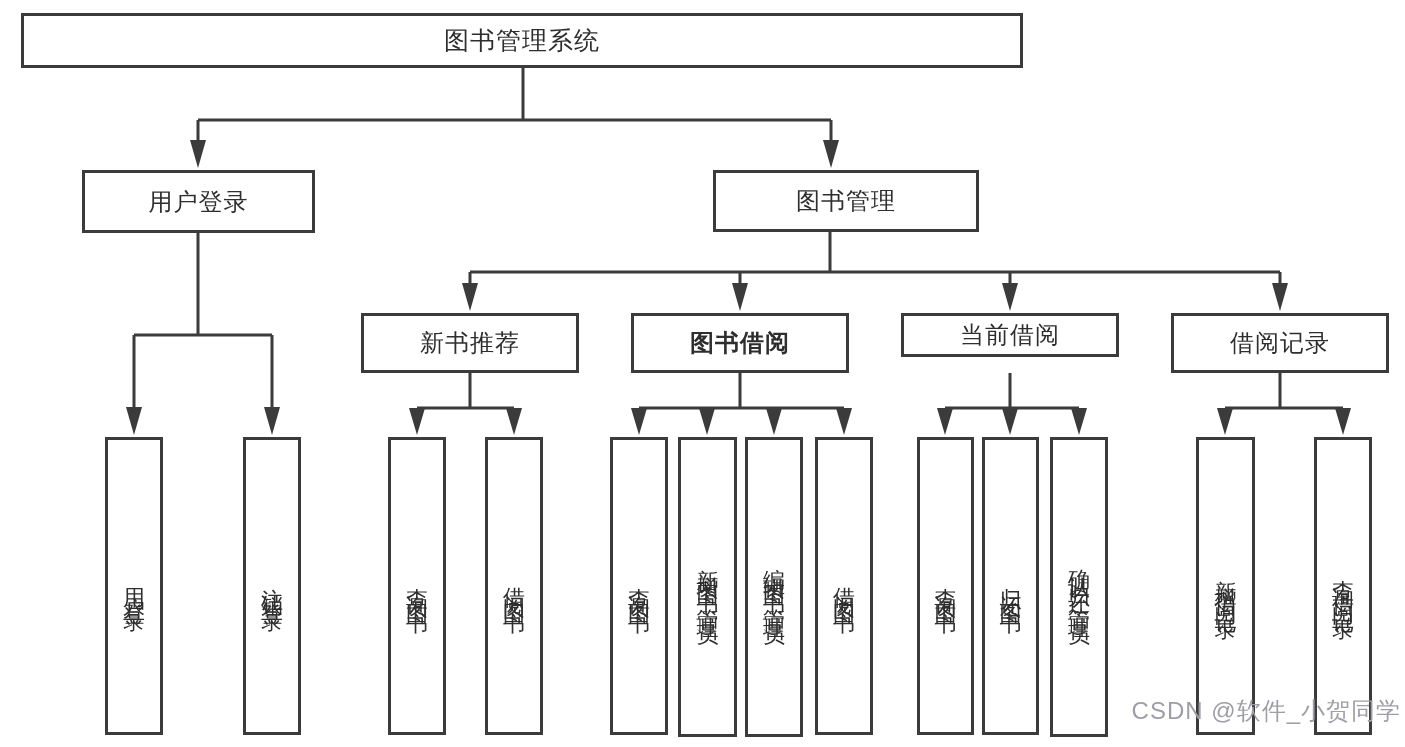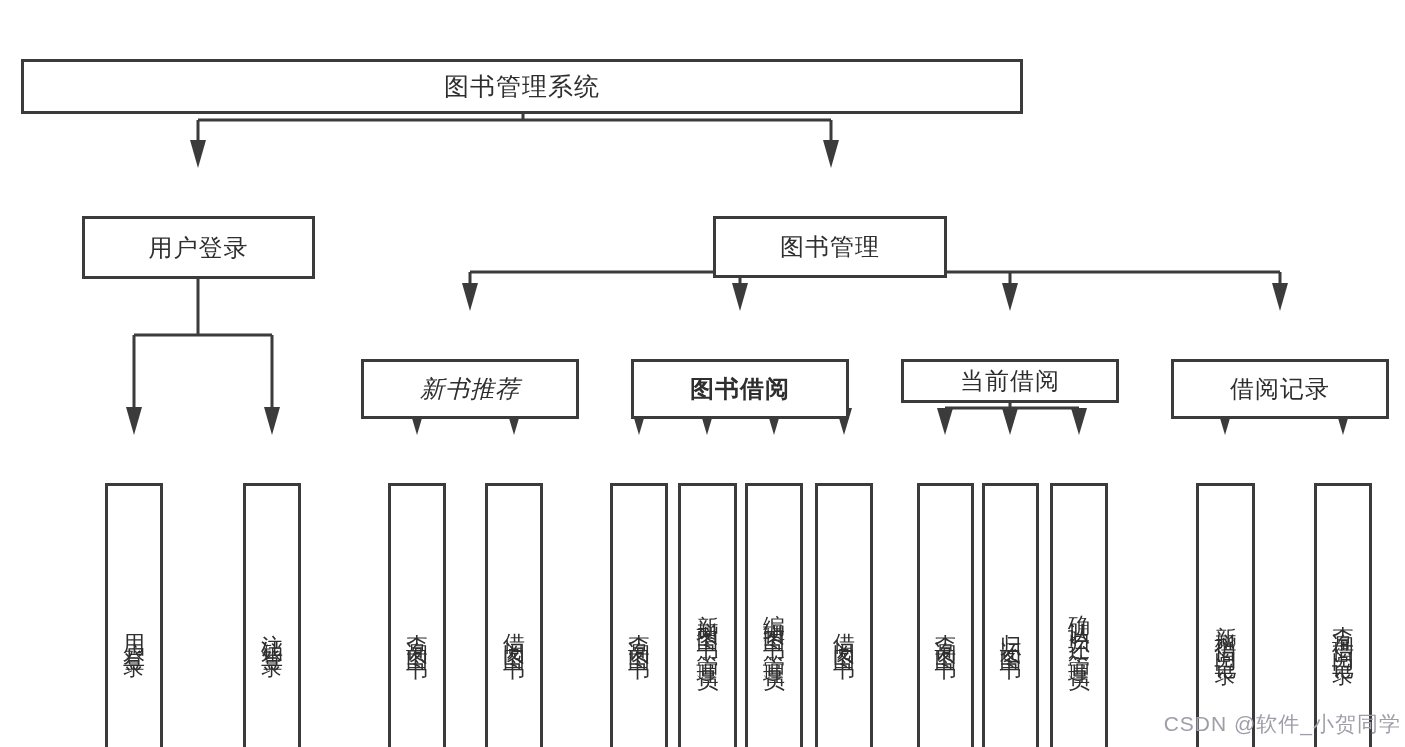--- a/index.html
+++ b/index.html
@@ -25,37 +25,36 @@
   .box {
     position: absolute;
     box-sizing: border-box;
     border: 3px solid var(--line, #3b3b3b);
     background: #ffffff;
     display: flex;
     align-items: center;
     justify-content: center;
     color: var(--text, #2e2e2e);
     z-index: 2;
-    margin-top: 46px;
   }
   .h-node { font-size: 24px; letter-spacing: 1px; }
   .root-node { font-size: 25px; }
   .leaf span {
     writing-mode: vertical-rl;
     text-orientation: mixed;
     font-size: 22px;
     letter-spacing: 8px;
     line-height: 1;
     white-space: nowrap;
   }
   .watermark {
     position: absolute;
     right: 4px;
-    bottom: 9px;
-    font-size: 21px;
+    bottom: 20px;
+    font-size: 24px;
     color: var(--watermark, #9e9ea8);
     z-index: 5;
     letter-spacing: 1px;
   }
 </style>
 </head>
 <body>
 
 <div class="canvas">
 
@@ -99,25 +98,25 @@
     </g>
   </svg>
 
   <div class="box h-node root-node" style="left:21px; top:13px; width:1002px; height:55px;">
     <span>图书管理系统</span>
   </div>
 
   <div class="box h-node" style="left:82px; top:170px; width:233px; height:63px;">
     <span>用户登录</span>
   </div>
-  <div class="box h-node" style="left:713px; top:170px; width:234px; height:62px;">
+  <div class="box h-node" style="left:713px; top:170px; width:266px; height:62px;">
     <span>图书管理</span>
   </div>
 
-  <div class="box h-node" style="left:361px; top:313px; width:218px; height:60px;font-style:italic;">
+  <div class="box h-node" style="left:361px; top:313px; width:218px; height:60px;">
     <span>新书推荐</span>
   </div>
   <div class="box h-node" style="left:631px; top:313px; width:218px; height:60px;font-weight:bold;">
     <span>图书借阅</span>
   </div>
   <div class="box h-node" style="left:901px; top:313px; width:218px; height:44px;">
     <span>当前借阅</span>
   </div>
   <div class="box h-node" style="left:1171px; top:313px; width:218px; height:60px;">
     <span>借阅记录</span>

